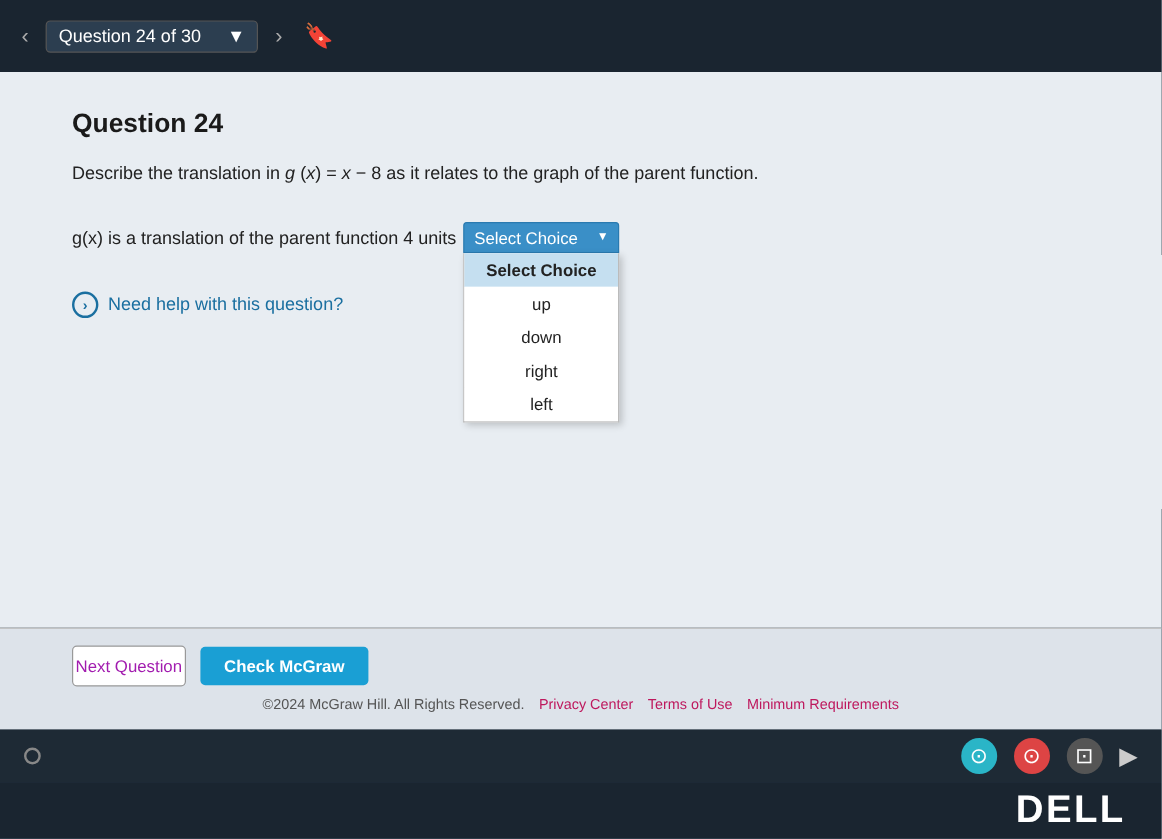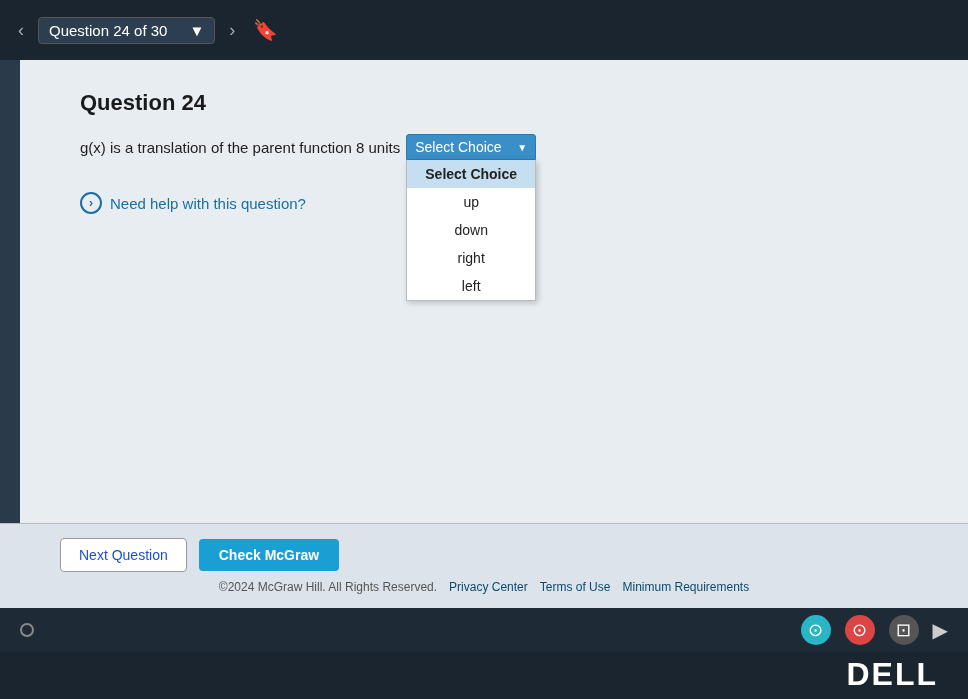--- a/index.html
+++ b/index.html
@@ -50,21 +50,20 @@
       cursor: pointer;
       margin-left: 4px;
     }
 
     .main-content {
       background: #e8edf2;
       flex: 1;
       display: flex;
       flex-direction: column;
       padding: 30px 60px 20px 60px;
-      margin-left: 20px;
     }
 
     .question-title {
       font-size: 22px;
       font-weight: bold;
       color: #1a1a1a;
       margin-bottom: 18px;
     }
 
     .question-text {
@@ -180,24 +179,24 @@
     .button-row {
       display: flex;
       gap: 12px;
       align-items: center;
     }
 
     .btn-next {
       background: white;
       border: 1px solid #999;
       border-radius: 4px;
-      padding: 8px 18px;
+      padding: 8px 2px;
       font-size: 14px;
       cursor: pointer;
-      color: #1d4ed8;
+      color: #a21caf;
     }
 
     .btn-check {
       background: #1a9fd4;
       border: none;
       border-radius: 4px;
       padding: 8px 20px;
       font-size: 14px;
       cursor: pointer;
       color: white;
@@ -208,21 +207,21 @@
       font-size: 12px;
       color: #555;
       text-align: center;
       display: flex;
       gap: 12px;
       justify-content: center;
       align-items: center;
     }
 
     .footer-links a {
-      color: #0c4a6e;
+      color: #be185d;
       text-decoration: none;
       font-size: 12px;
     }
 
     .footer-links span {
       color: #555;
     }
 
     .taskbar-icon {
       width: 30px;
@@ -274,23 +273,26 @@
     <span class="chevron">▼</span>
   </div>
   <button class="nav-btn">›</button>
   <span class="bookmark-icon">🔖</span>
 </div>
 
 <div class="main-content">
 
   <div class="question-title">Question 24</div>
 
+  <div class="question-text">
+    Describe the translation in <em>g</em> (<em>x</em>) = <em>x</em> − 8 as it relates to the graph of the parent function.
+  </div>
 
   <div class="answer-row">
-    <span class="answer-label">g(x) is a translation of the parent function 8 units</span>
+    <span class="answer-label">g(x) is a translation of the parent function 4 units</span>
     <div class="dropdown-wrapper">
       <div class="dropdown-button">
         <span>Select Choice</span>
         <span class="chevron">▼</span>
       </div>
       <div class="dropdown-menu">
         <div class="dropdown-item selected">Select Choice</div>
         <div class="dropdown-item">up</div>
         <div class="dropdown-item">down</div>
         <div class="dropdown-item">right</div>

